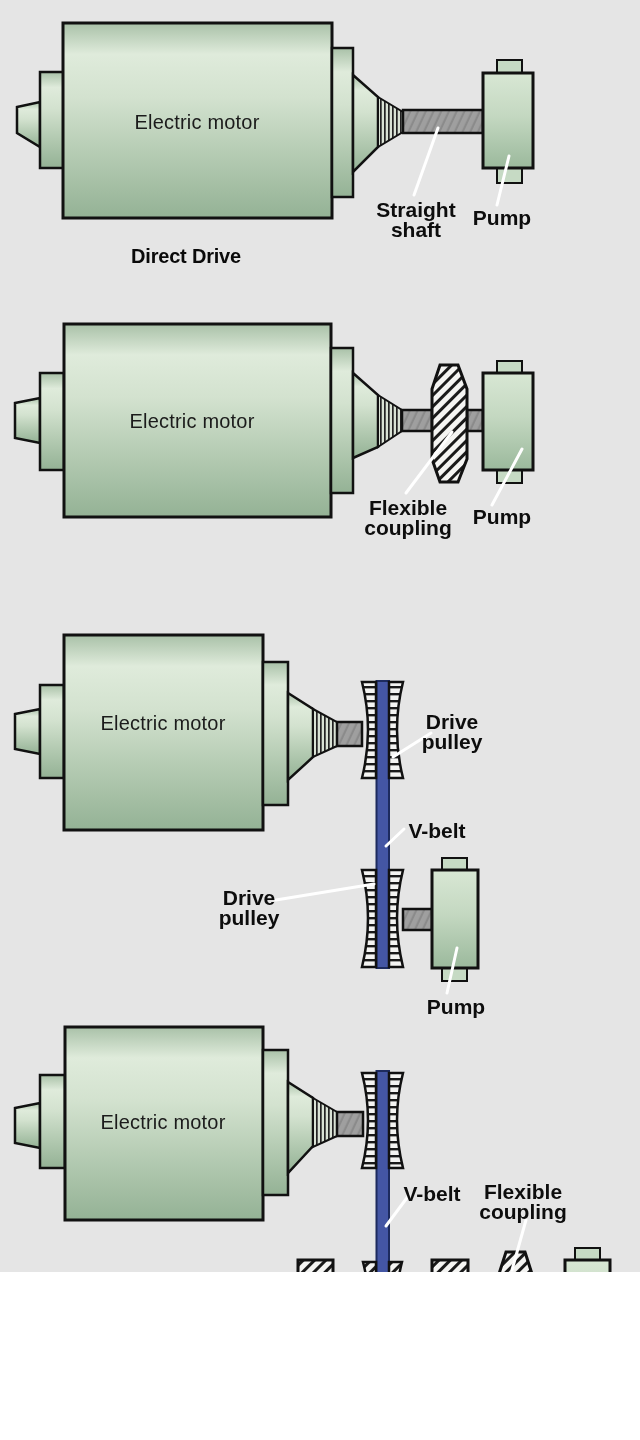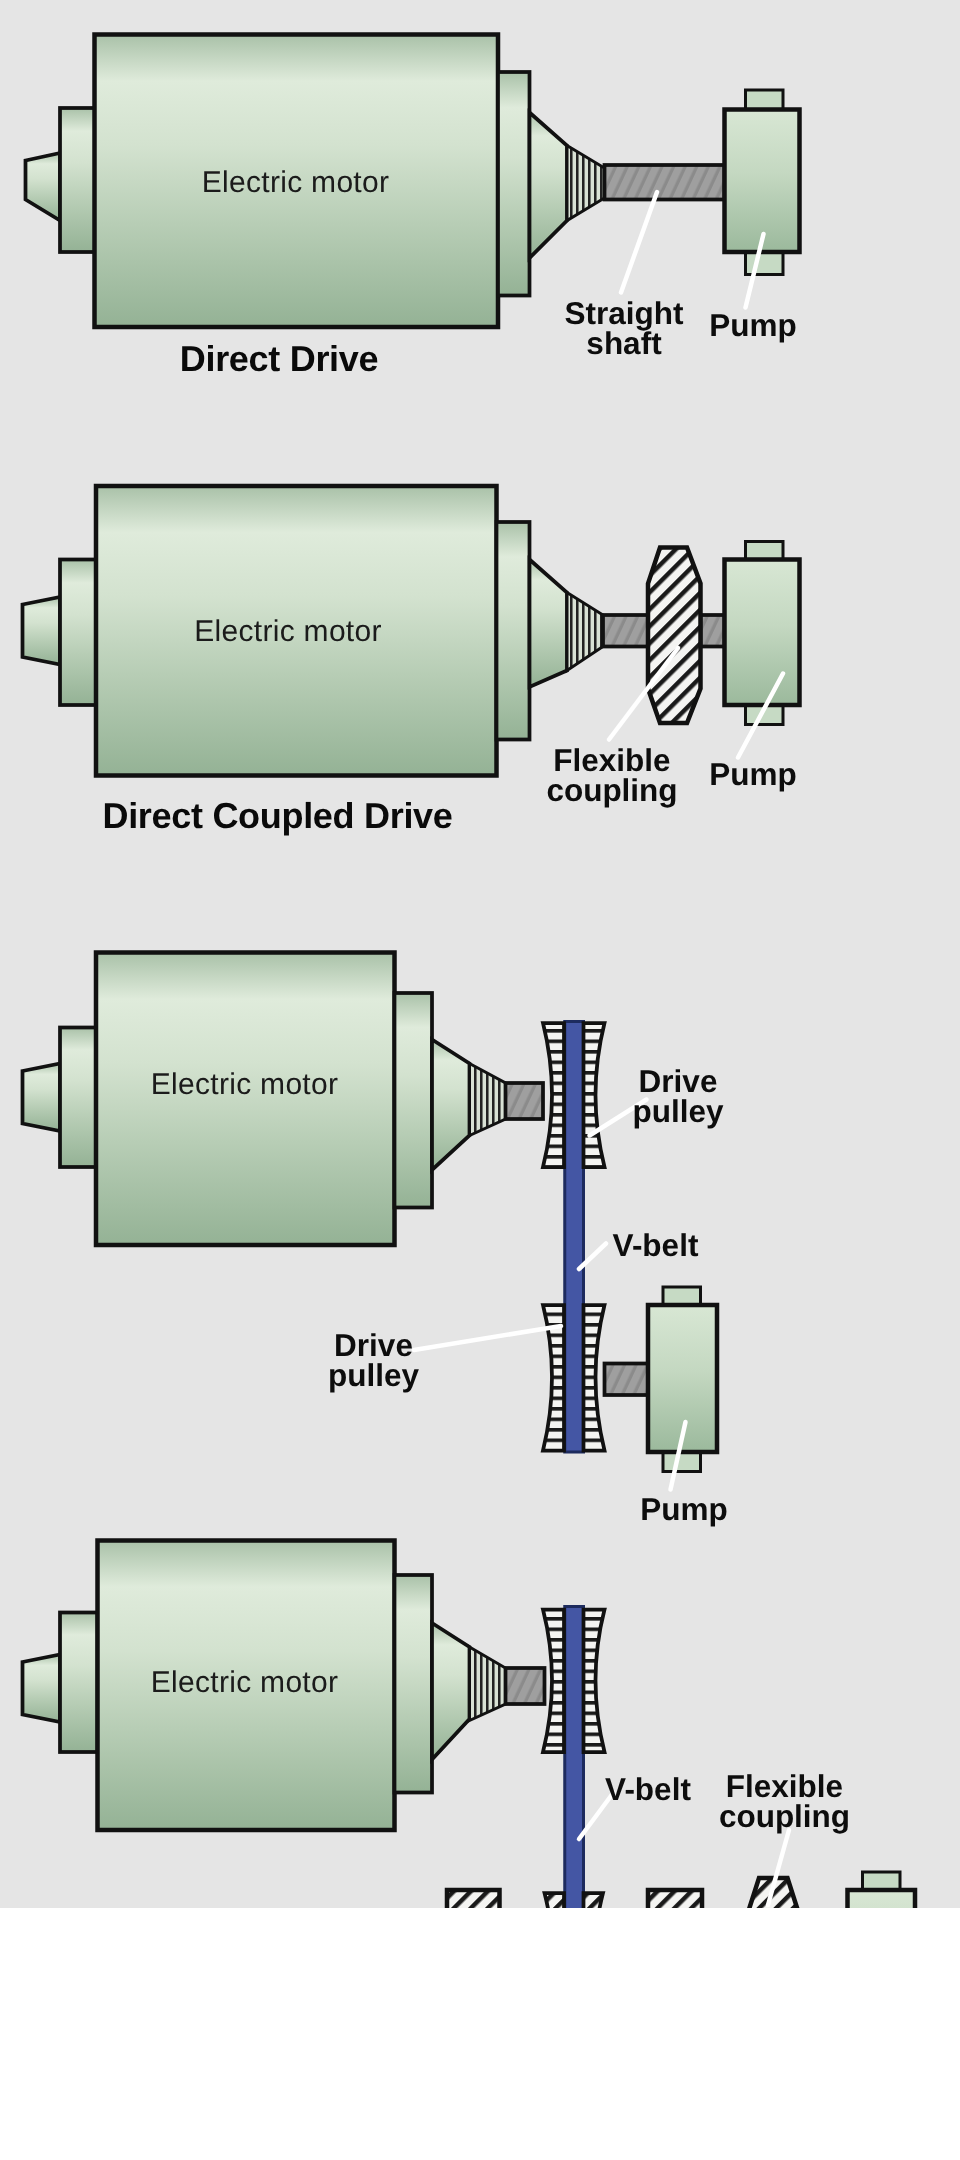--- a/index.html
+++ b/index.html
@@ -23,23 +23,24 @@
   }
   .lbl.wrap{white-space:normal;}
   .motor-lbl{
     font-weight:400;
     font-size:20px;
     color:#1b1b1b;
     letter-spacing:.2px;
   }
   .title{
     font-weight:700;
-    font-size:24px;
+    font-size:20px;
     letter-spacing:-.2px;
     color:#0a0a0a;
+    margin-top:16px;
   }
 </style>
 </head>
 <body>
 
 <div id="stage">
 
   <svg id="art" width="640" height="1440" viewBox="0 0 640 1440">
     <defs>
       <linearGradient id="gBody" x1="0" y1="0" x2="0" y2="1">
@@ -187,21 +188,20 @@
   </svg>
 
   <div class="lbl motor-lbl" style="left:197px;top:122px;">Electric motor</div>
   <div class="lbl wrap" style="left:416px;top:220px;width:84px;">Straight shaft</div>
   <div class="lbl" style="left:502px;top:218px;">Pump</div>
   <div class="lbl title" style="left:186px;top:240px;">Direct Drive</div>
 
   <div class="lbl motor-lbl" style="left:192px;top:421px;">Electric motor</div>
   <div class="lbl wrap" style="left:408px;top:518px;width:90px;">Flexible coupling</div>
   <div class="lbl" style="left:502px;top:517px;">Pump</div>
-  <div class="lbl title" style="left:185px;top:545px;">Direct Coupled Drive</div>
 
   <div class="lbl motor-lbl" style="left:163px;top:723px;">Electric motor</div>
   <div class="lbl wrap" style="left:452px;top:732px;width:64px;">Drive pulley</div>
   <div class="lbl" style="left:437px;top:831px;">V-belt</div>
   <div class="lbl wrap" style="left:249px;top:908px;width:64px;">Drive pulley</div>
   <div class="lbl" style="left:456px;top:1007px;">Pump</div>
 
   <div class="lbl motor-lbl" style="left:163px;top:1122px;">Electric motor</div>
   <div class="lbl" style="left:432px;top:1194px;">V-belt</div>
   <div class="lbl wrap" style="left:523px;top:1202px;width:92px;">Flexible coupling</div>

